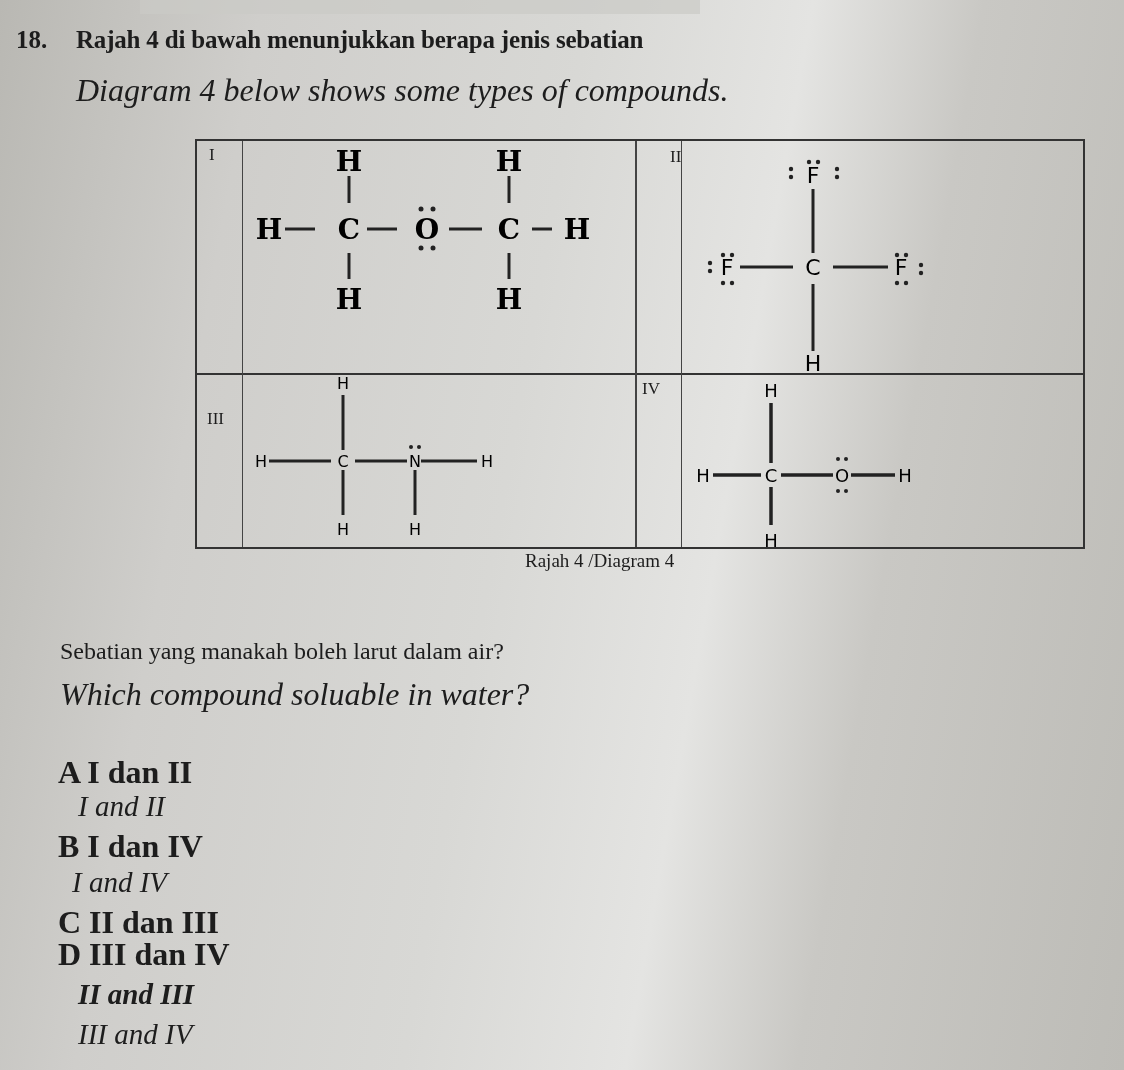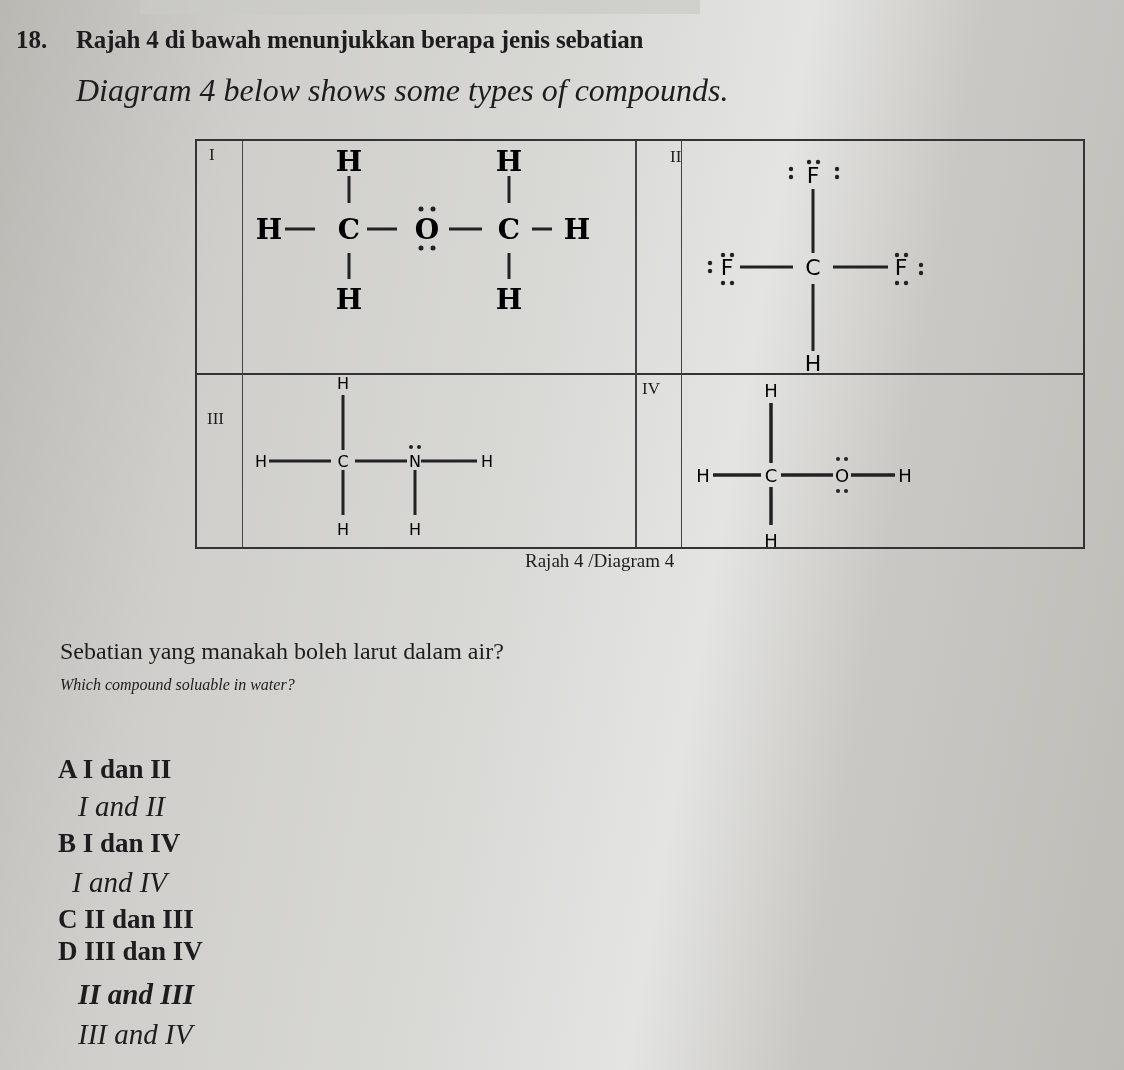--- a/index.html
+++ b/index.html
@@ -11,22 +11,22 @@
   .topstrip { position:absolute; left:140px; top:0; width:560px; height:14px; background:#cbcac6; opacity:.7; }
   .qnum { position:absolute; left:16px; top:26px; font-size:25px; font-weight:bold; }
   .q-ms { position:absolute; left:76px; top:26px; font-size:25px; font-weight:bold; letter-spacing:-0.2px; }
   .q-en { position:absolute; left:76px; top:72px; font-size:32px; font-style:italic; }
   .table { position:absolute; left:195px; top:139px; width:890px; height:410px; border:2px solid #333; box-sizing:border-box; }
   .hline { position:absolute; left:0; right:0; top:232px; border-top:2px solid #333; }
   .vline { position:absolute; top:0; bottom:0; border-left:1.5px solid #444; }
   .label { position:absolute; font-size:17px; }
   .caption { position:absolute; left:525px; top:550px; font-size:19px; }
   .sub-ms { position:absolute; left:60px; top:638px; font-size:24px; font-weight:normal; }
-  .sub-en { position:absolute; left:60px; top:676px; font-size:16px; font-style:italic; }
-  .opt { position:absolute; font-size:27px; }
+  .sub-en { position:absolute; left:60px; top:676px; font-size:32px; font-style:italic; }
+  .opt { position:absolute; font-size:32px; }
   .opt.main { font-weight:bold; left:58px; }
   .opt.en { font-style:italic; left:78px; font-size:29px; }
   svg text { font-family:"DejaVu Sans", sans-serif; }
   svg text.serif { font-family:"DejaVu Serif", serif; font-weight:bold; }
 </style>
 </head>
 <body>
 
 <div class="topstrip"></div>
 

